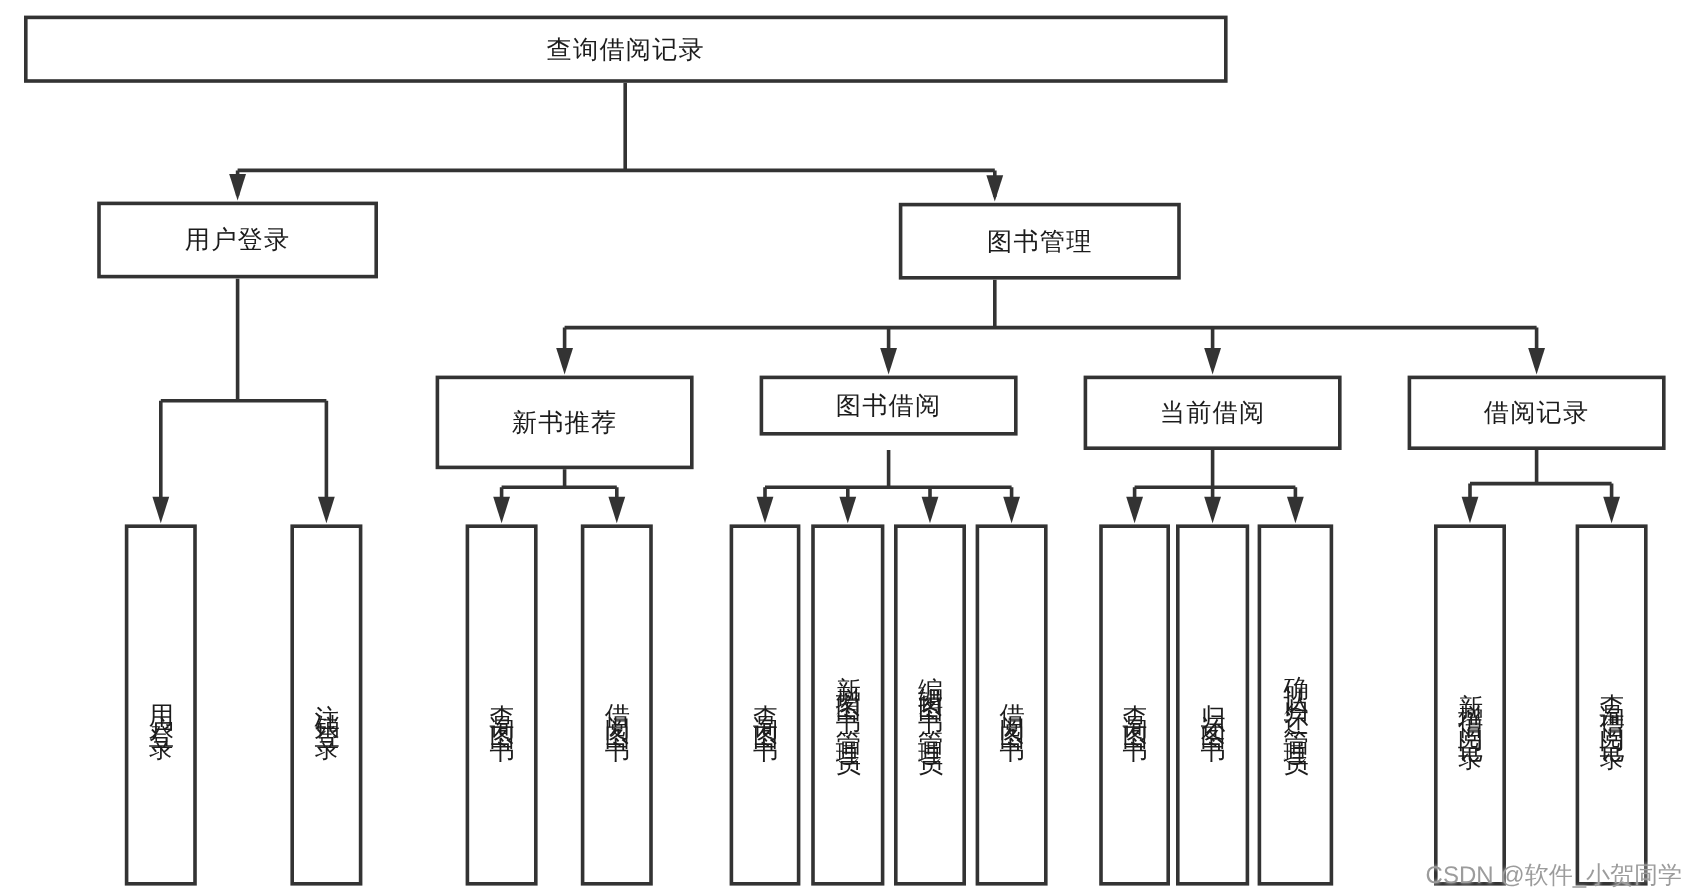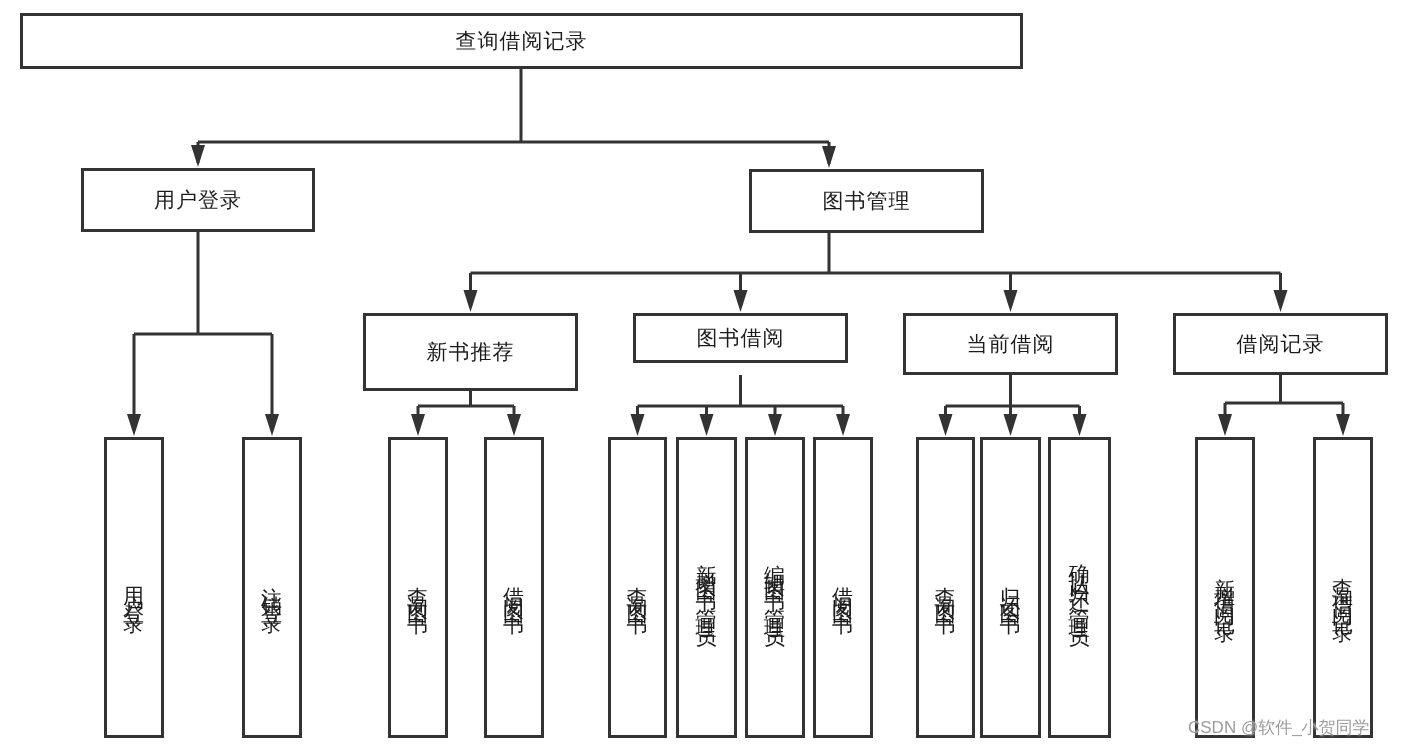--- a/index.html
+++ b/index.html
@@ -13,21 +13,21 @@
   .node {
     position:absolute; box-sizing:border-box; border:3px solid #333333;
     background:#ffffff; display:flex; align-items:center; justify-content:center;
     color:#1c1c1c;
   }
   .node.h { font-size:21px; letter-spacing:1px; white-space:nowrap; }
   .node.v span {
     writing-mode:vertical-rl; font-size:21px; letter-spacing:9px; line-height:1;
   }
   .watermark {
-    position:absolute; left:1188px; top:716px; font-size:17px; color:#9c9c9c;
+    position:absolute; left:1188px; top:716px; font-size:20px; color:#9c9c9c;
     white-space:nowrap; text-shadow:0 0 3px rgba(255,255,255,0.95);
   }
 </style>
 </head>
 <body>
 
 <div class="canvas">
 
   <svg class="connectors" viewBox="0 0 1405 747" width="1405" height="747" aria-hidden="true">
 

